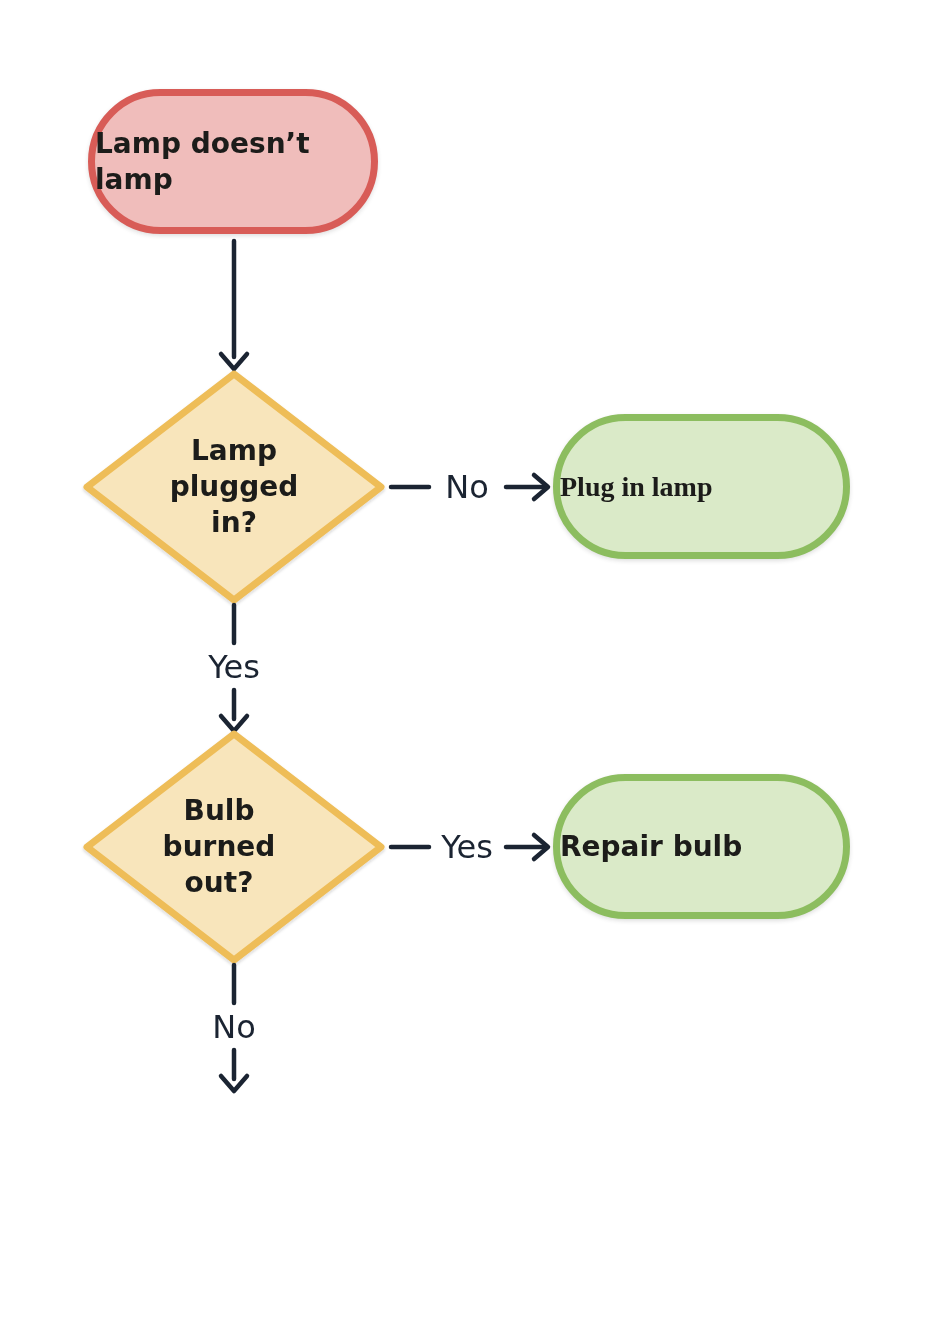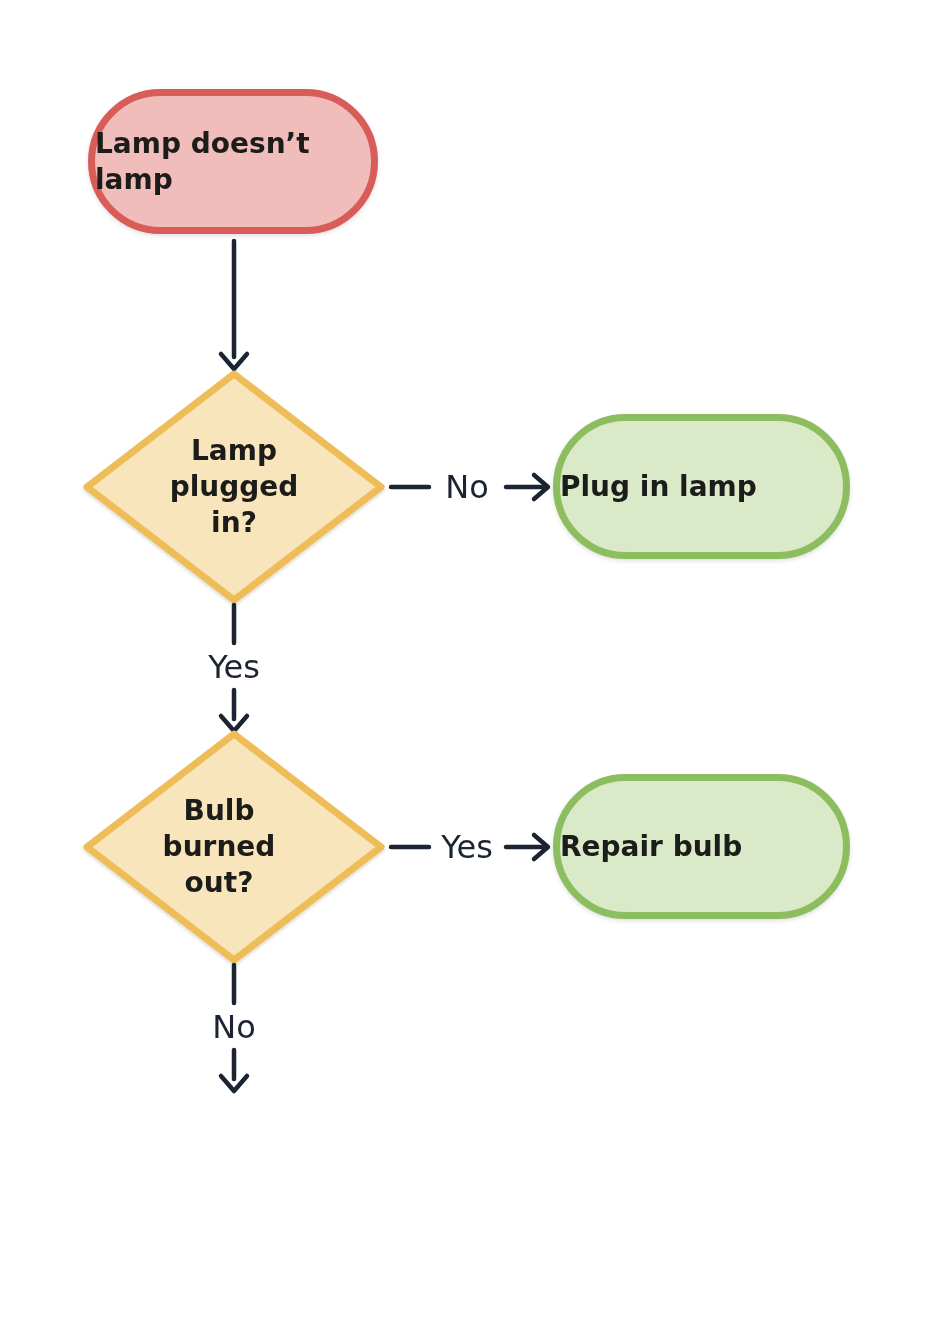--- a/index.html
+++ b/index.html
@@ -59,21 +59,21 @@
   }
   .terminator.start {
     left: 88px; top: 89px; width: 290px; height: 145px;
     background: var(--start-fill);
     border-color: var(--start-border);
   }
   .terminator.result { 
     background: var(--result-fill);
     border-color: var(--result-border);
   }
-  .terminator.plug    { left: 553px; top: 414px; width: 297px; height: 145px; }
+  .terminator.plug    { left: 553px; top: 414px; width: 297px; height: 145px; font-family: Liberation Serif, serif; }
   .terminator.replace { left: 553px; top: 774px; width: 297px; height: 145px; }
   .terminator.repair  { left: 88px;  top: 1095px; width: 290px; height: 148px; }
   .decision-label {
     position: absolute;
     transform: translate(-50%, -50%);
     text-align: center;
     font-size: 28px;
     line-height: 36px;
     font-weight: 700;
     color: var(--node-text);

